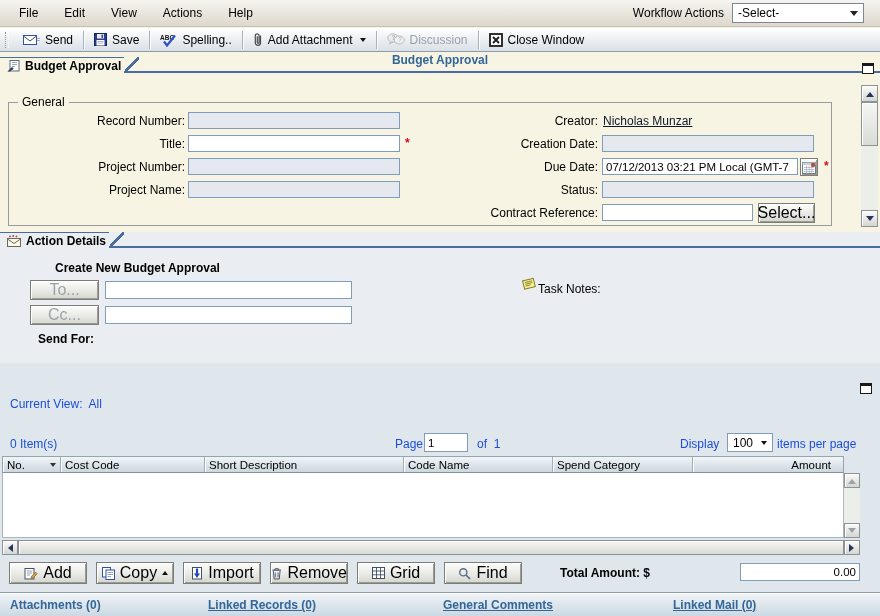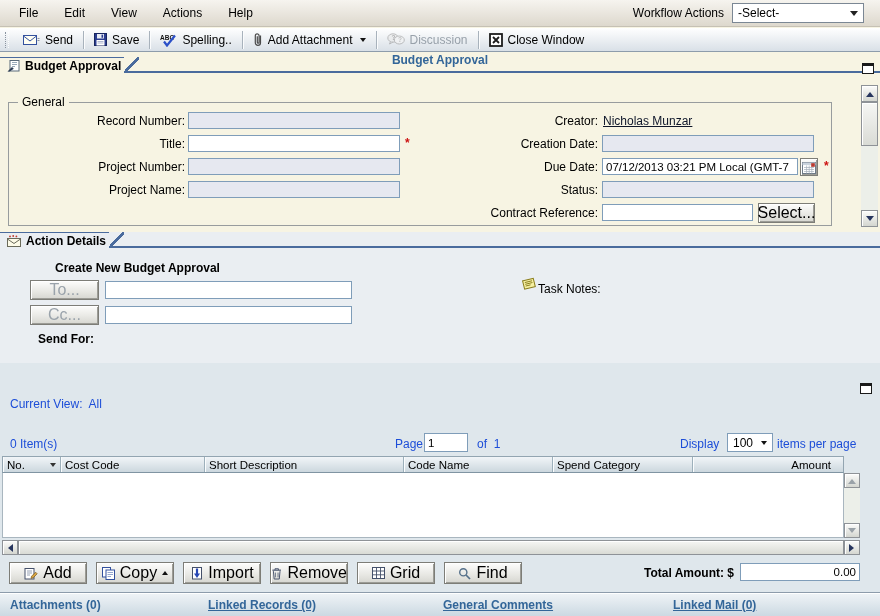--- a/index.html
+++ b/index.html
@@ -383,21 +383,21 @@
       </span>
       <span class="btn3d lbtn">
         <svg width="13" height="13" viewBox="0 0 13 13">
             <circle cx="5.3" cy="5.3" r="3.6" fill="none" stroke="#55708a" stroke-width="1.4"></circle>
             <path d="M8 8 L12 12" stroke="#55708a" stroke-width="1.7"></path>
           </svg>
         <span>Find</span>
       </span>
     </div>
 
-    <div class="abs" style="left:560px; top:203px; width:174px; text-align:right; font-weight:bold;">Total Amount: $</div>
+    <div class="abs" style="left:560px; top:203px; width:174px; text-align:left; font-weight:bold;">Total Amount: $</div>
     <input class="abs tinput" style="left: 740px; top: 200px; width: 120px; height: 18px; text-align: right;" readonly="" value="0.00">
   </div>
 
   <div class="footer">
     <span class="flink" style="left:10px;">Attachments (0)</span>
     <span class="flink u" style="left:208px;">Linked Records (0)</span>
     <span class="flink u" style="left:443px;">General Comments</span>
     <span class="flink u" style="left:673px;">Linked Mail (0)</span>
   </div>
 

